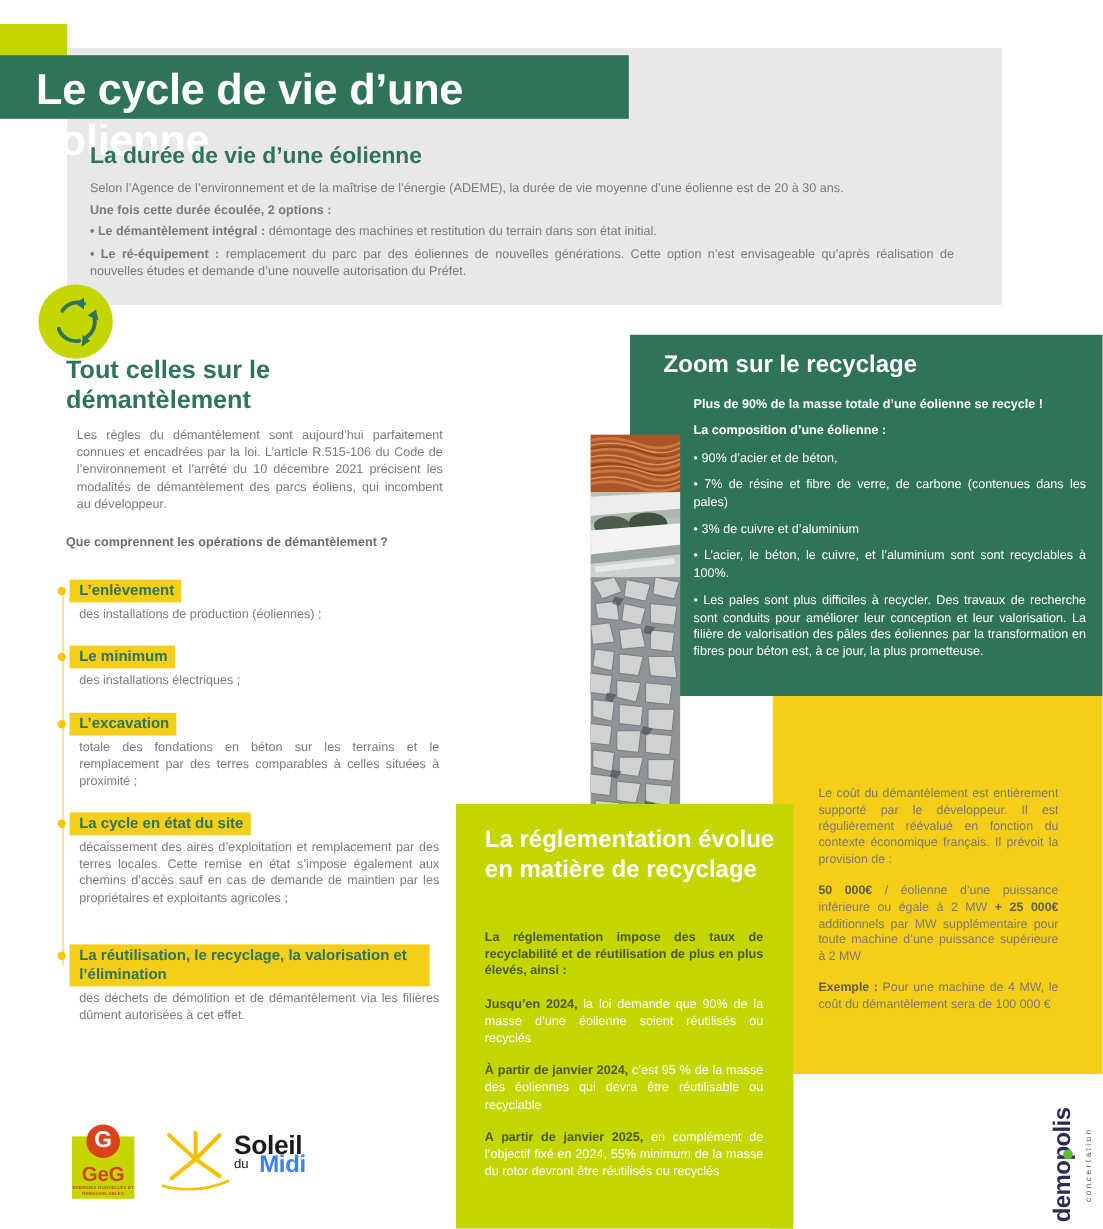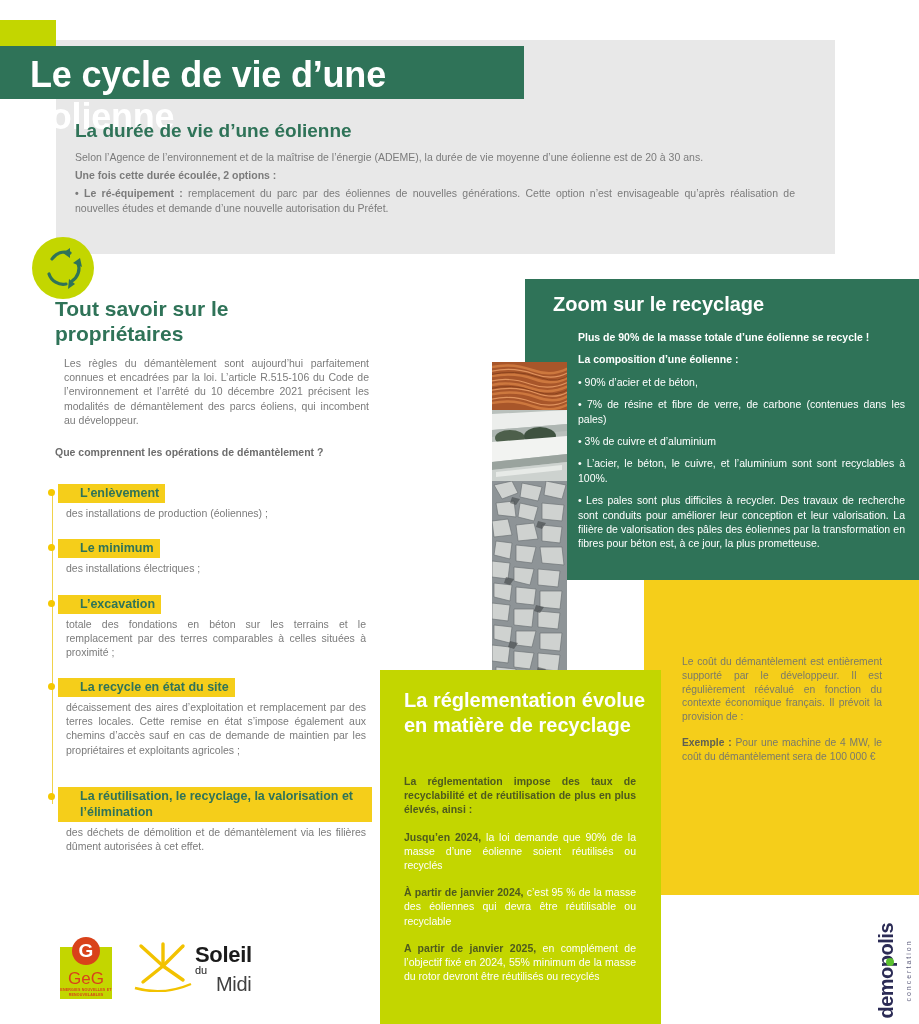--- a/index.html
+++ b/index.html
@@ -119,21 +119,21 @@
     border-radius: 50%;
     background: #f5c800;
   }
   .step .chip {
     display: inline-block;
     background: #f5ce1a;
     color: #2f7358;
     font-size: 12.5px;
     font-weight: bold;
     line-height: 16px;
-    padding: 1px 6px 2px 22px;
+    padding: 1px 6px 2px 8px;
     margin-left: 10px;
   }
   .step .desc {
     margin: 3px 0 0 18px;
     width: 300px;
     font-size: 10.5px;
     line-height: 14.2px;
     color: #7b7b7b;
     text-align: justify;
   }
@@ -237,41 +237,40 @@
   #geg-box { position:absolute; left:0; top:10px; width:52px; height:52px; background:#c3d600; }
   #geg-circle {
     position:absolute; left:12px; top:0; width:28px; height:28px;
     border-radius:50%; background:#d9421a;
     color:#ffffff; font-size:19px; font-weight:bold;
     text-align:center; line-height:28px;
   }
   #geg-word {
     position:absolute; left:0; top:32px; width:52px;
     text-align:center; color:#d9421a;
-    font-size:17px; font-weight:normal;
+    font-size:17px; font-weight:bold;
   }
   #geg-sub {
     position:absolute; left:0; top:51px; width:52px;
     text-align:center; color:#d9421a;
     font-size:3.6px; font-weight:bold; letter-spacing:0.2px;
     line-height:4.6px;
   }
 
   #soleil-logo { position:absolute; left:133px; top:940px; width:160px; height:55px; }
   #soleil-word {
     position:absolute; left:62px; top:2px;
     font-size:22px; font-weight:bold; color:#1b1b1b;
     letter-spacing:-0.3px;
   }
   #soleil-du { position:absolute; left:62px; top:24px; font-size:11px; color:#1b1b1b; }
   #soleil-midi {
     position:absolute; left:83px; top:20px;
-    font-size:20px; font-weight:normal; color:#404040;
+    font-size:20px; font-weight:bold; color:#3b82f6;
     letter-spacing:-0.3px;
-    margin-top:13px;
   }
 
   #demopolis-logo { position:absolute; left:858px; top:925px; width:56px; height:95px; }
   #demo-word {
     position:absolute; left:-18px; top:36px;
     width:92px; text-align:center;
     transform: rotate(-90deg);
     font-size:20px; font-weight:bold; color:#2b2b55;
     letter-spacing:-0.5px;
   }
@@ -295,39 +294,40 @@
   <div id="lime-corner"></div>
   <div id="grey-panel"></div>
 
   <div id="header-bar"></div>
   <div class="t" id="header-title">Le cycle de vie d’une éolienne</div>
 
   <div class="t" id="duree-title">La durée de vie d’une éolienne</div>
   <div class="t body-txt" id="duree-body">
     <p>Selon l’Agence de l’environnement et de la maîtrise de l’énergie (ADEME), la durée de vie moyenne d’une éolienne est de 20 à 30 ans.</p>
     <p class="bold">Une fois cette durée écoulée, 2 options :</p>
+    <p><b>• Le démantèlement intégral :</b><span> démontage des machines et restitution du terrain dans son état initial.</span></p>
     <p class="just"><b>• Le ré-équipement :</b><span> remplacement du parc par des éoliennes de nouvelles générations. Cette option n’est envisageable qu’après réalisation de nouvelles études et demande d’une nouvelle autorisation du Préfet.</span></p>
   </div>
 
   <div id="recycle-icon">
     <svg width="62" height="62" viewBox="0 0 62 62" aria-hidden="true">
       <g fill="none" stroke="#2f7358" stroke-width="3.2" stroke-linecap="round">
         <path d="M20 22 A15 15 0 0 1 38 16"></path>
         <path d="M46 26 A15 15 0 0 1 40 44"></path>
         <path d="M34 47 A15 15 0 0 1 17 37"></path>
       </g>
       <g fill="#2f7358">
         <polygon points="38,11 38,21 31,16"></polygon>
         <polygon points="50,30 41,26 48,21"></polygon>
         <polygon points="36,52 37,42 43,47"></polygon>
       </g>
     </svg>
   </div>
 
-  <div class="t" id="left-title">Tout savoir sur le propriétaires</div>
+  <div class="t" id="left-title">Tout celles sur le démantèlement</div>
   <div class="t body-txt" id="left-intro">Les règles du démantèlement sont aujourd’hui parfaitement connues et encadrées par la loi. L’article R.515-106 du Code de l’environnement et l’arrêté du 10 décembre 2021 précisent les modalités de démantèlement des parcs éoliens, qui incombent au développeur.</div>
   <div class="t" id="left-question">Que comprennent les opérations de démantèlement ?</div>
 
   <div id="timeline-line"></div>
 
   <div class="step" style="top:483px">
     <span class="dot"></span>
     <span class="chip">L’enlèvement</span>
     <div class="desc">des installations de production (éoliennes) ;</div>
   </div>
@@ -339,21 +339,21 @@
   </div>
 
   <div class="step" style="top:594px">
     <span class="dot"></span>
     <span class="chip">L’excavation</span>
     <div class="desc">totale des fondations en béton sur les terrains et le remplacement par des terres comparables à celles situées à proximité ;</div>
   </div>
 
   <div class="step" style="top:677px">
     <span class="dot"></span>
-    <span class="chip">La recycle en état du site</span>
+    <span class="chip">La cycle en état du site</span>
     <div class="desc">décaissement des aires d’exploitation et remplacement par des terres locales. Cette remise en état s’impose également aux chemins d’accès sauf en cas de demande de maintien par les propriétaires et exploitants agricoles ;</div>
   </div>
 
   <div class="step" style="top:787px">
     <span class="dot"></span>
     <span class="chip" style="width:286px">La réutilisation, le recyclage, la valorisation et l’élimination</span>
     <div class="desc">des déchets de démolition et de démantèlement via les filières dûment autorisées à cet effet.</div>
   </div>
 
   <div id="green-panel"></div>
@@ -450,20 +450,21 @@
         </g>
       </svg>
     </div>
   </div>
 
   <div id="lime-accent"></div>
 
   <div id="yellow-panel"></div>
   <div class="t" id="yellow-body">
     <p>Le coût du démantèlement est entièrement supporté par le développeur. Il est régulièrement réévalué en fonction du contexte économique français. Il prévoit la provision de :</p>
+    <p><b>50 000€</b><span> / éolienne d’une puissance inférieure ou égale à 2 MW</span> <b>+ 25 000€</b><span> additionnels par MW supplémentaire pour toute machine d’une puissance supérieure à 2 MW</span></p>
     <p><b>Exemple :</b><span> Pour une machine de 4 MW, le coût du démantèlement sera de 100 000 €</span></p>
   </div>
 
   <div id="lime-panel"></div>
   <div class="t" id="lime-title">La réglementation évolue en matière de recyclage</div>
   <div class="t" id="lime-body">
     <p class="lead">La réglementation impose des taux de recyclabilité et de réutilisation de plus en plus élevés, ainsi :</p>
     <p><b>Jusqu’en 2024,</b><span> la loi demande que 90% de la masse d’une éolienne soient réutilisés ou recyclés</span></p>
     <p><b>À partir de janvier 2024,</b><span> c’est 95 % de la masse des éoliennes qui devra être réutilisable ou recyclable</span></p>
     <p><b>A partir de janvier 2025,</b><span> en complément de l’objectif fixé en 2024, 55% minimum de la masse du rotor devront être réutilisés ou recyclés</span></p>

